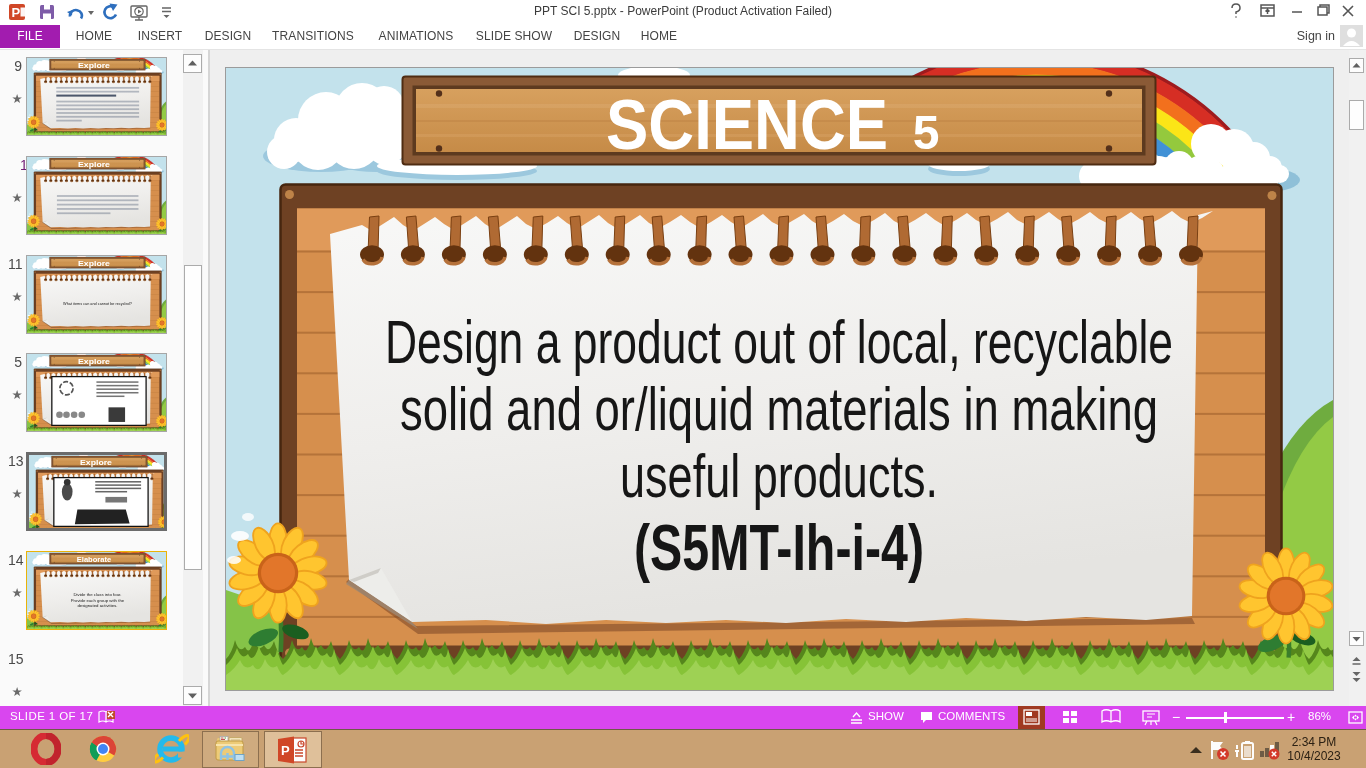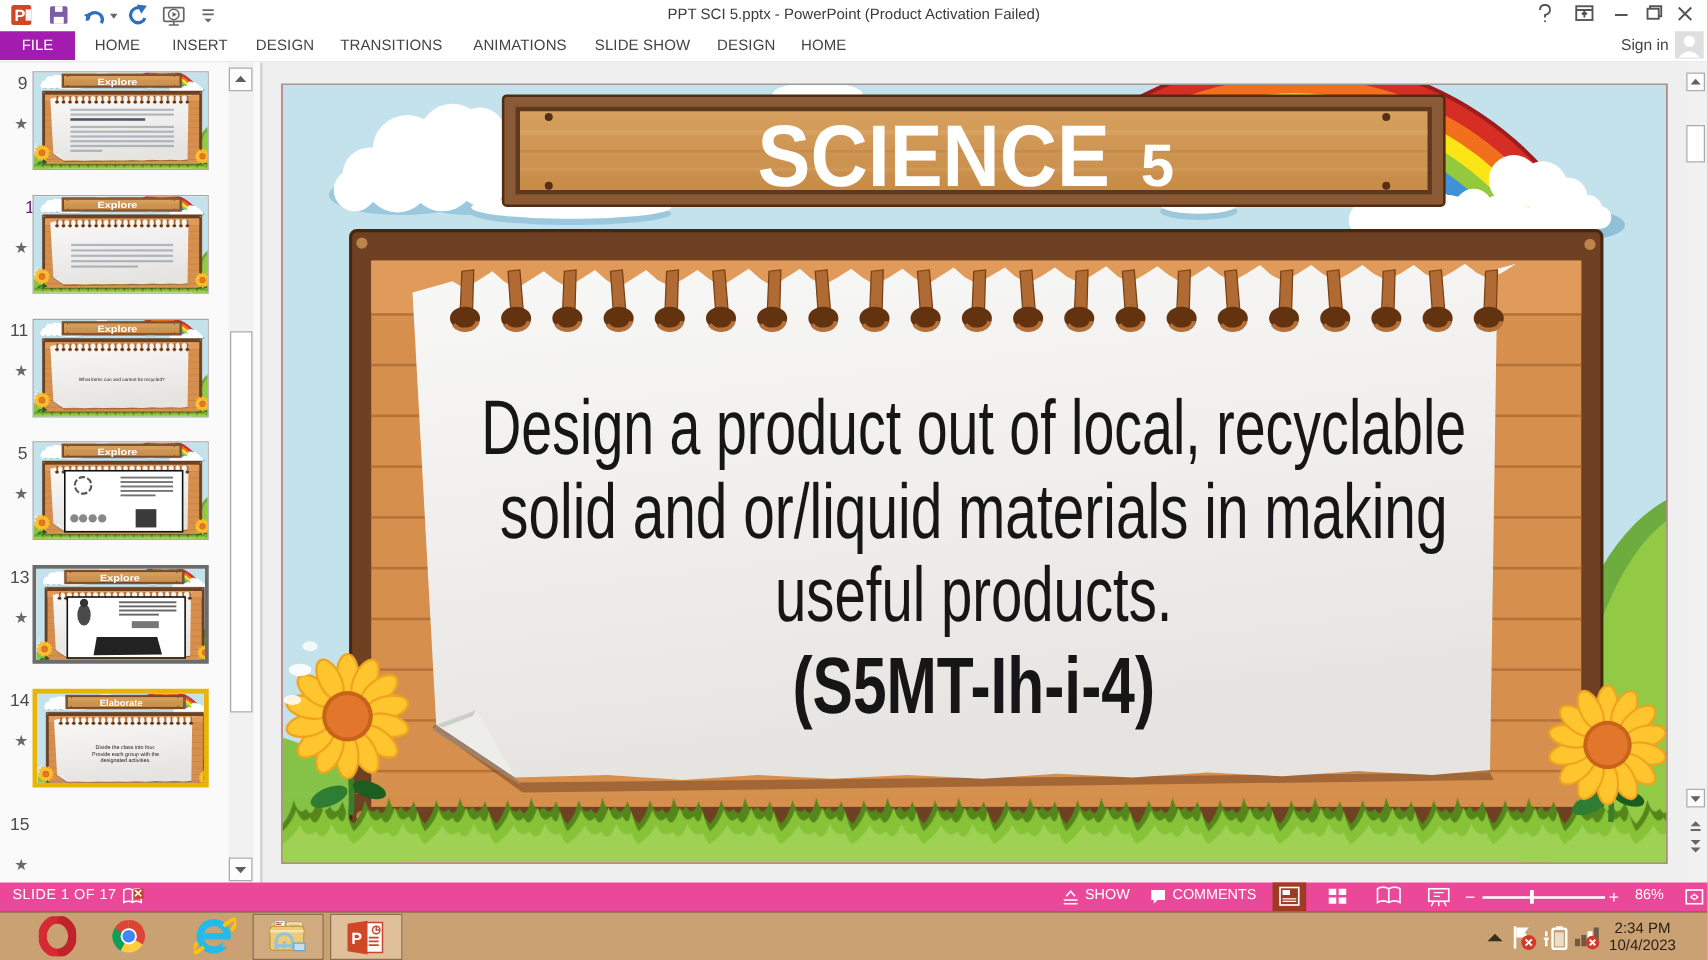--- a/index.html
+++ b/index.html
@@ -339,21 +339,21 @@
         <circle cx="300" cy="215" r="26" fill="#333"></circle>
         <rect x="520" y="205" width="360" height="12" fill="#555" opacity="0.9"></rect>
         <rect x="520" y="231" width="360" height="12" fill="#555" opacity="0.9"></rect>
         <rect x="520" y="257" width="360" height="12" fill="#555" opacity="0.9"></rect>
         <rect x="520" y="283" width="250" height="12" fill="#555" opacity="0.9"></rect>
         <rect x="600" y="330" width="170" height="44" fill="#777"></rect>
         <path d="M380,430 L760,430 L790,540 L360,545 Z" fill="#222"></path>
       </svg></div>
     <div style="position:absolute;left:8px;top:502px;width:14px;text-align:right;font-size:14px;color:#4a4a4a">14</div>
     <div style="position:absolute;left:9px;top:535px;width:16px;text-align:center;font-size:12.5px;color:#6a6a6a">★</div>
-    <div style="position:absolute;left:26px;top:501px;width:141px;height:79px;border:4px solid #eab308;background:#fff;overflow:hidden"><svg viewBox="0 0 1107 622" width="141" height="79" preserveAspectRatio="none">
+    <div style="position:absolute;left:26px;top:501px;width:141px;height:79px;border:1px solid #eab308;background:#fff;overflow:hidden"><svg viewBox="0 0 1107 622" width="141" height="79" preserveAspectRatio="none">
         <use href="#scene"></use>
         <text x="526" y="76" font-size="58" font-family="Liberation Sans, sans-serif" fill="#FFFFFF" text-anchor="middle" font-weight="bold" textLength="270" lengthAdjust="spacingAndGlyphs">Elaborate</text>
         <text x="553" y="350" font-size="34" font-family="Liberation Sans, sans-serif" fill="#1A1A1A" text-anchor="middle">Divide the class into four.</text>
         <text x="553" y="390" font-size="34" font-family="Liberation Sans, sans-serif" fill="#1A1A1A" text-anchor="middle">Provide each group with the</text>
         <text x="553" y="430" font-size="34" font-family="Liberation Sans, sans-serif" fill="#1A1A1A" text-anchor="middle">designated activities.</text>
       </svg></div>
     <div style="position:absolute;left:8px;top:601px;width:14px;text-align:center;font-size:14px;color:#4a4a4a">15</div>
     <div style="position:absolute;left:9px;top:634px;width:16px;text-align:center;font-size:12.5px;color:#6a6a6a">★</div>
   </div>
 <div style="position:absolute;left:183px;top:50px;width:20px;height:656px;background:#F1F1F1">
@@ -390,21 +390,21 @@
     </svg>
 <svg width="16" height="14" style="position:absolute;left:0;top:602px">
       <path d="M3.5,9 l4,-4 4,4 z" fill="#666"></path>
       <path d="M3.5,12 h8" stroke="#666" stroke-width="1.5"></path>
     </svg>
 <svg width="16" height="14" style="position:absolute;left:0;top:619px">
       <path d="M3.5,3 l4,4 4,-4 z" fill="#666"></path>
       <path d="M3.5,9 l4,4 4,-4 z" fill="#666"></path>
     </svg>
 </div>
-<div style="position:absolute;left:0;top:706px;width:1366px;height:23px;background:#ec4899;color:#fff;font-size:11.5px">
+<div style="position:absolute;left:0;top:706px;width:1366px;height:23px;background:#d946ef;color:#fff;font-size:11.5px">
 <div style="position:absolute;left:10px;top:4px;letter-spacing:0.4px">SLIDE 1 OF 17</div>
 <svg width="20" height="17" style="position:absolute;left:96px;top:3px">
       <path d="M3,3 q4,-2 7,0 q3,-2 7,0 v10 q-4,-2 -7,0 q-3,-2 -7,0 z M10,3 v10" fill="none" stroke="#fff" stroke-width="1.2"></path>
       <rect x="11" y="2" width="8" height="8" fill="#C2492E"></rect>
       <path d="M12,3 l5,5 M17,3 l-5,5" stroke="#fff" stroke-width="1.4"></path>
     </svg>
 <svg width="16" height="16" style="position:absolute;left:849px;top:4px">
       <path d="M2,10 h11 M2,13 h11 M4,7 l3.5,-4 3.5,4" fill="none" stroke="#fff" stroke-width="1.3"></path>
     </svg>
 <div style="position:absolute;left:868px;top:4px">SHOW</div>

